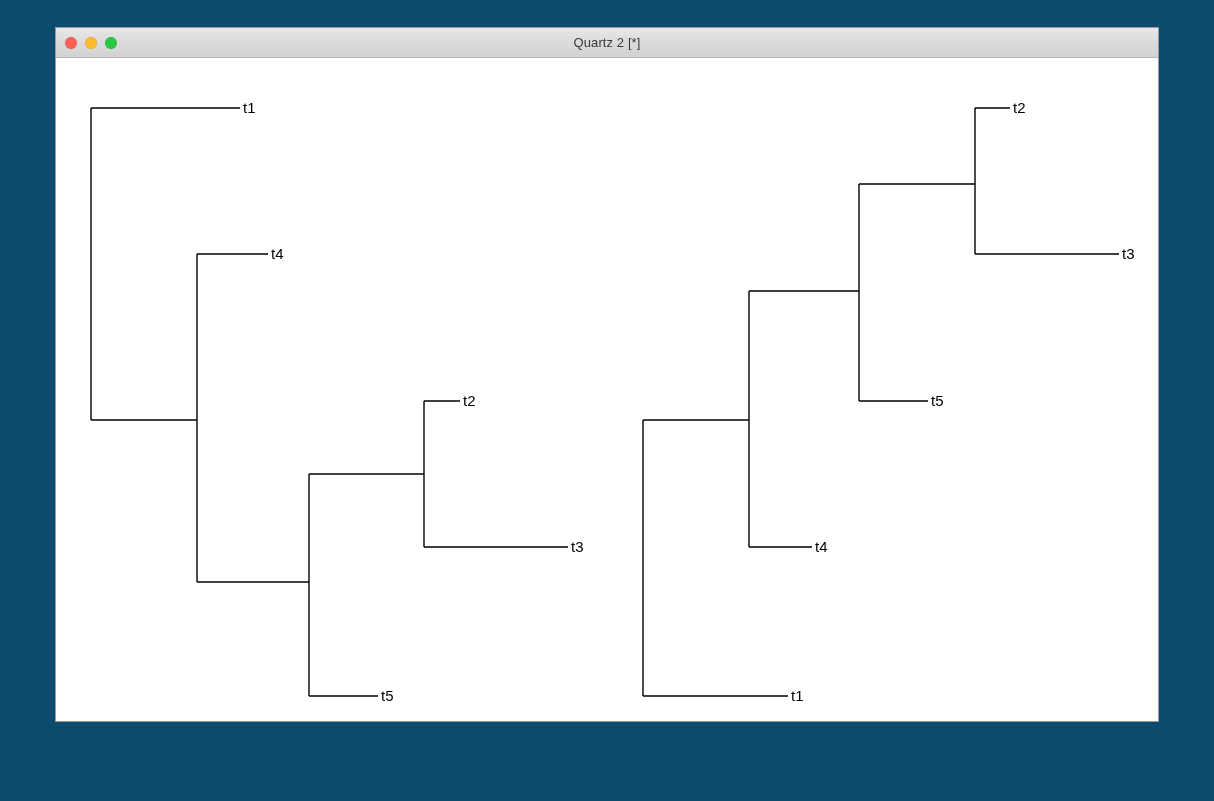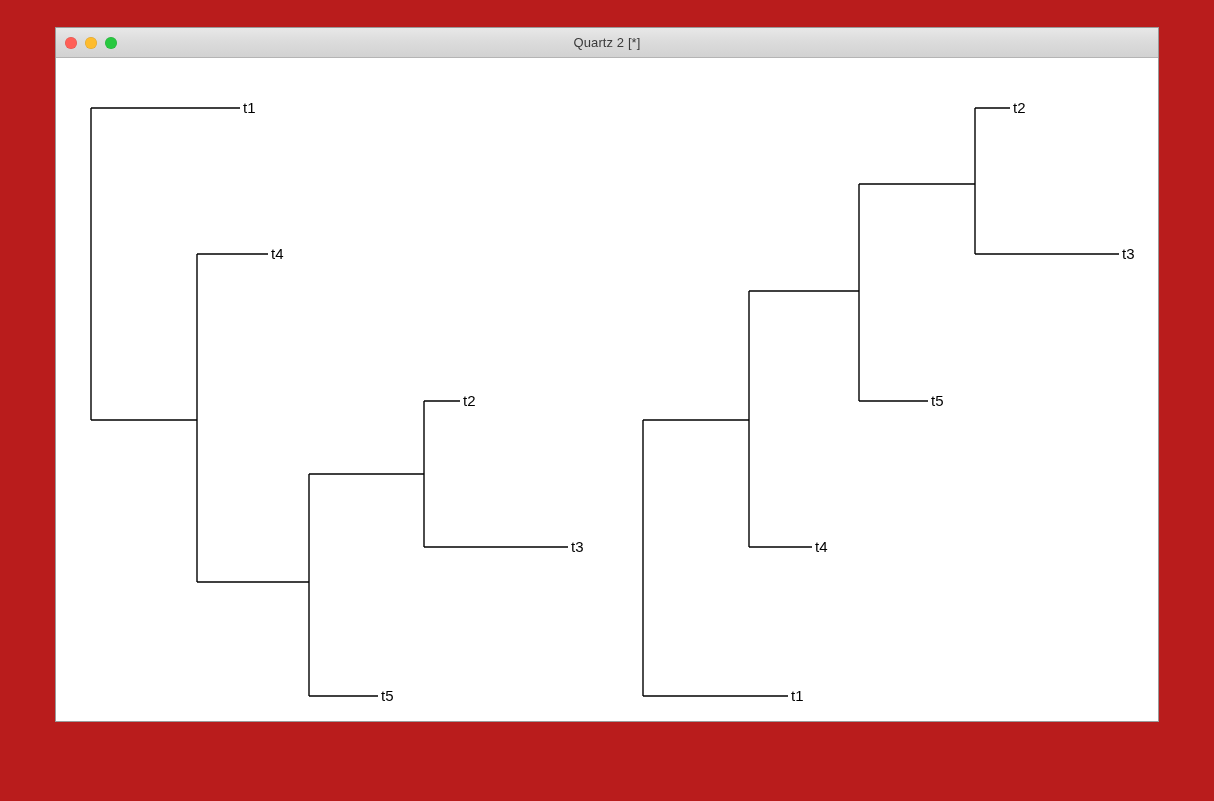--- a/index.html
+++ b/index.html
@@ -11,21 +11,21 @@
     width: 1214px;
     height: 801px;
     overflow: hidden;
     font-family: "Liberation Sans", sans-serif;
   }
 
   #screen {
     position: relative;
     width: 1214px;
     height: 801px;
-    background: #b91c1c;
+    background: #0c4a6e;
   }
 
   
   #window {
     position: absolute;
     left: 56px;
     top: 28px;
     width: 1102px;
     height: 693px;
     background: #ffffff;

